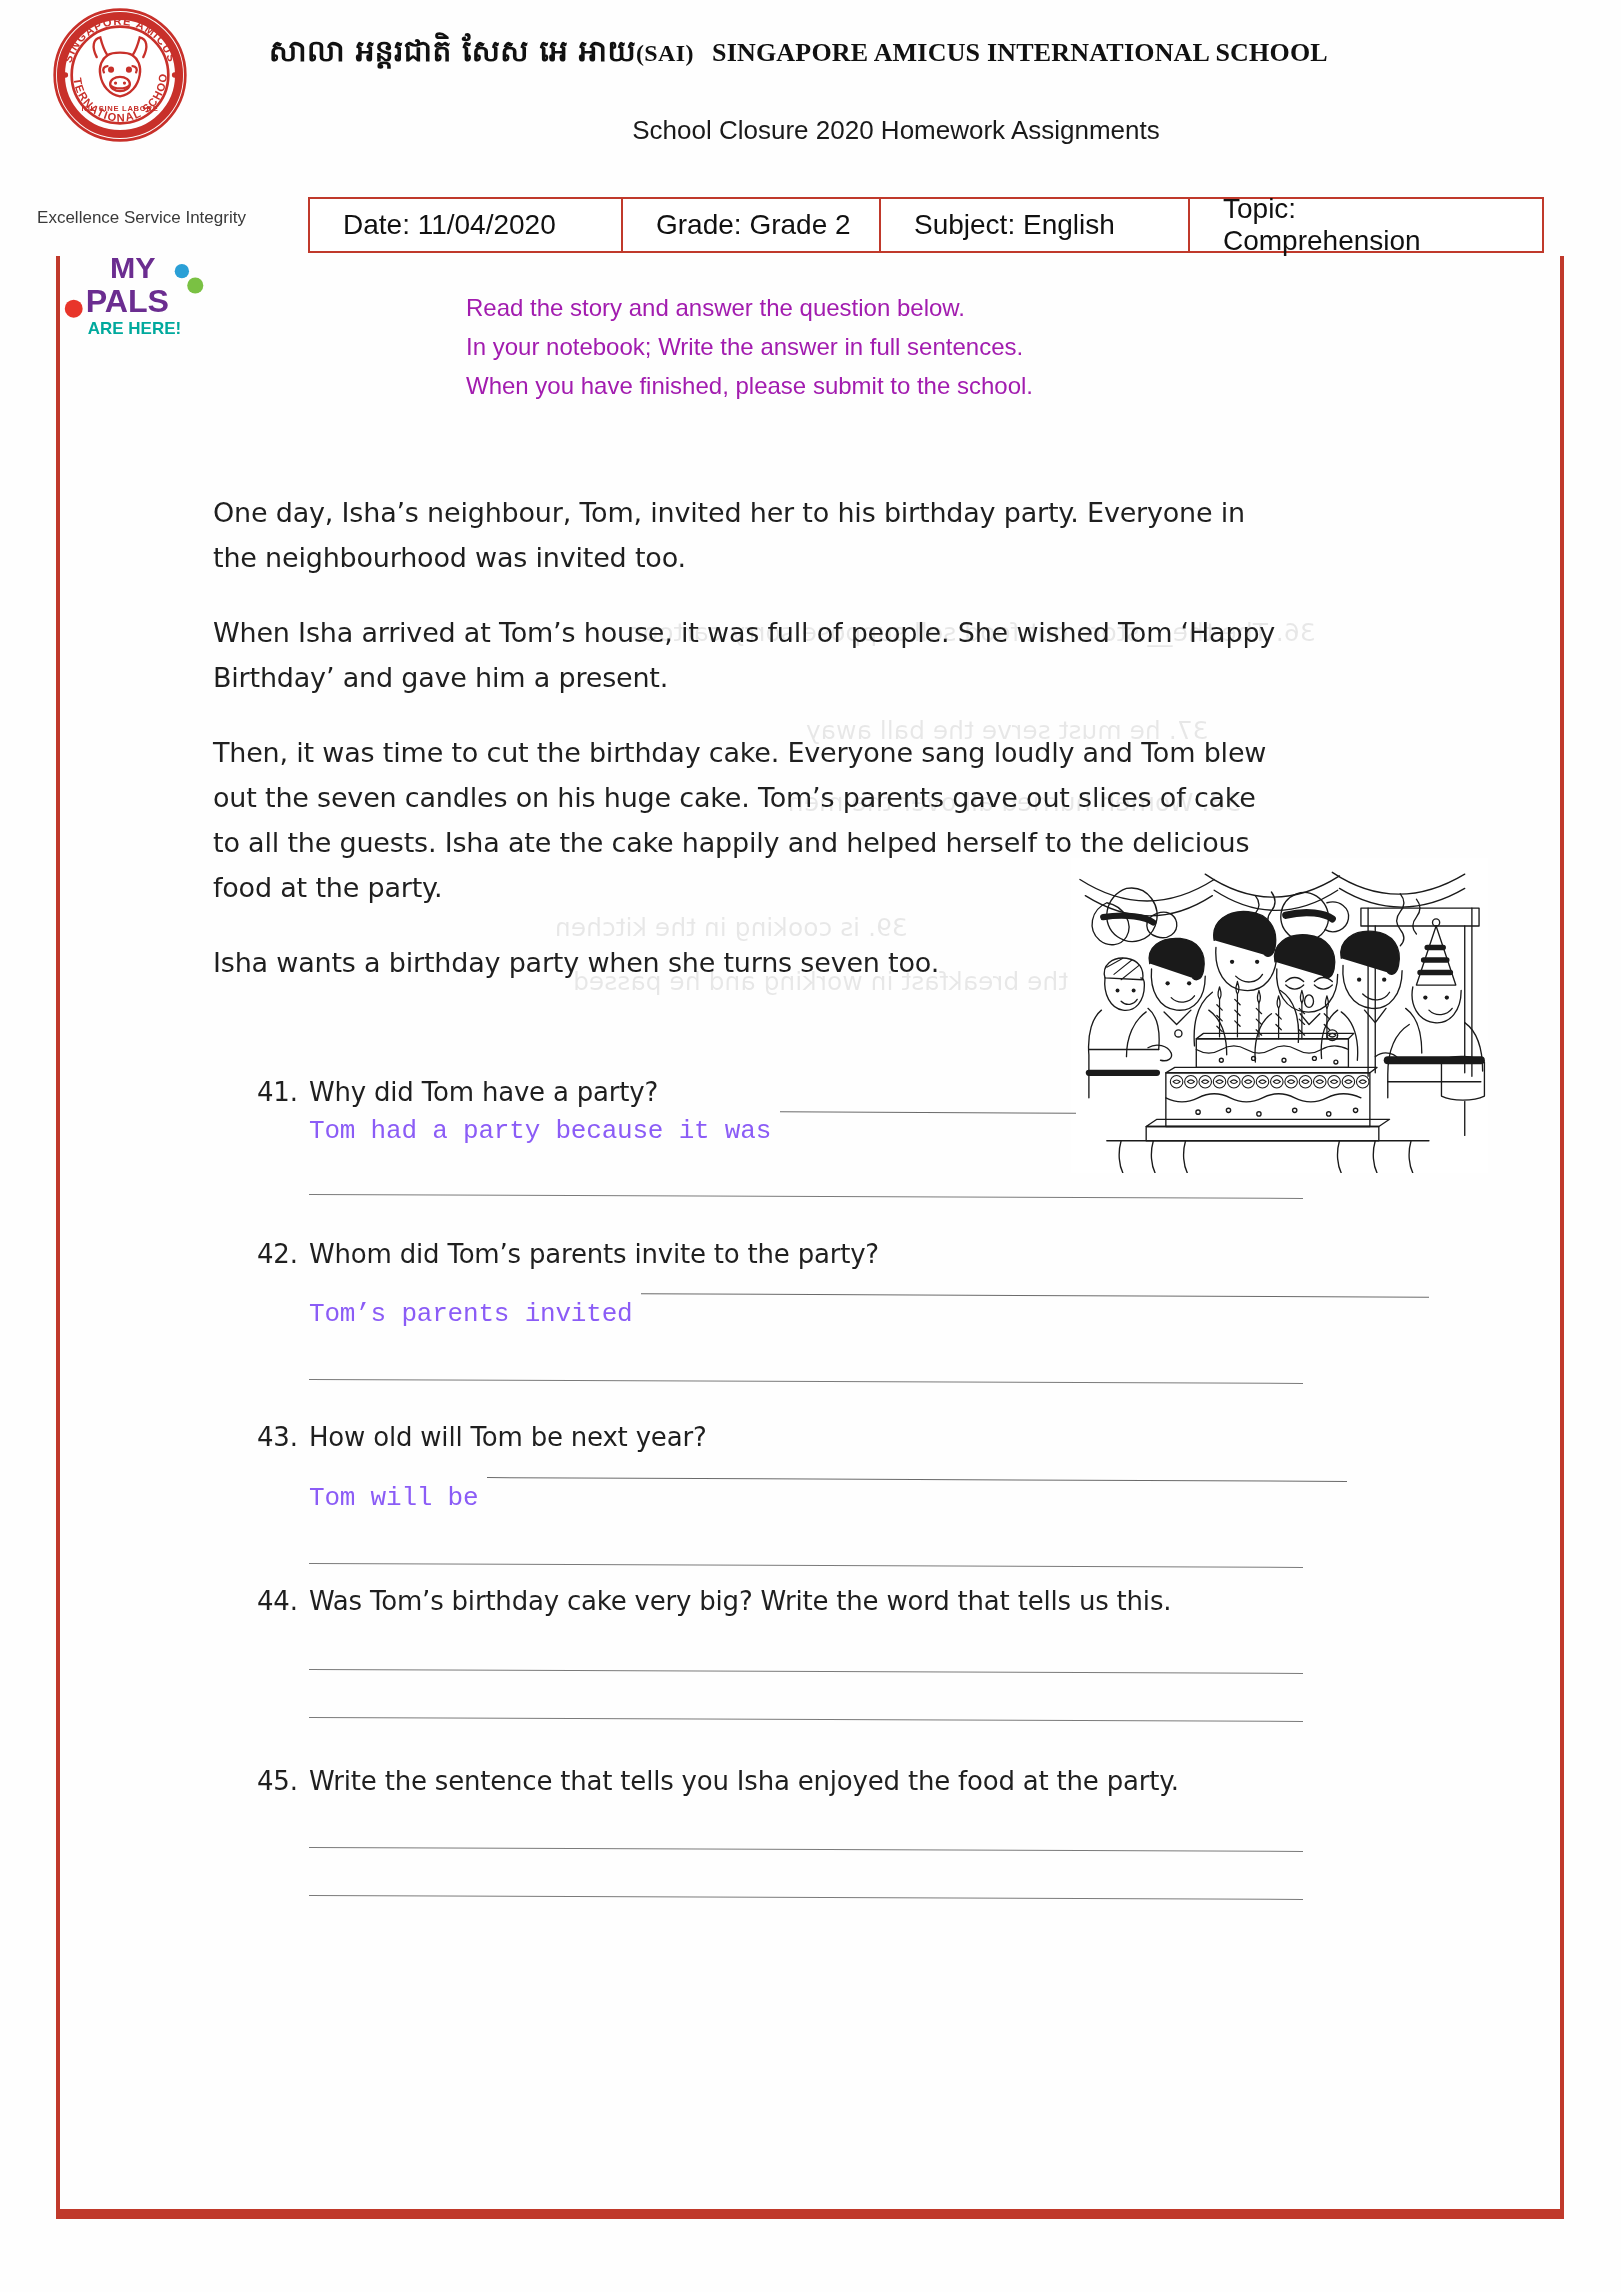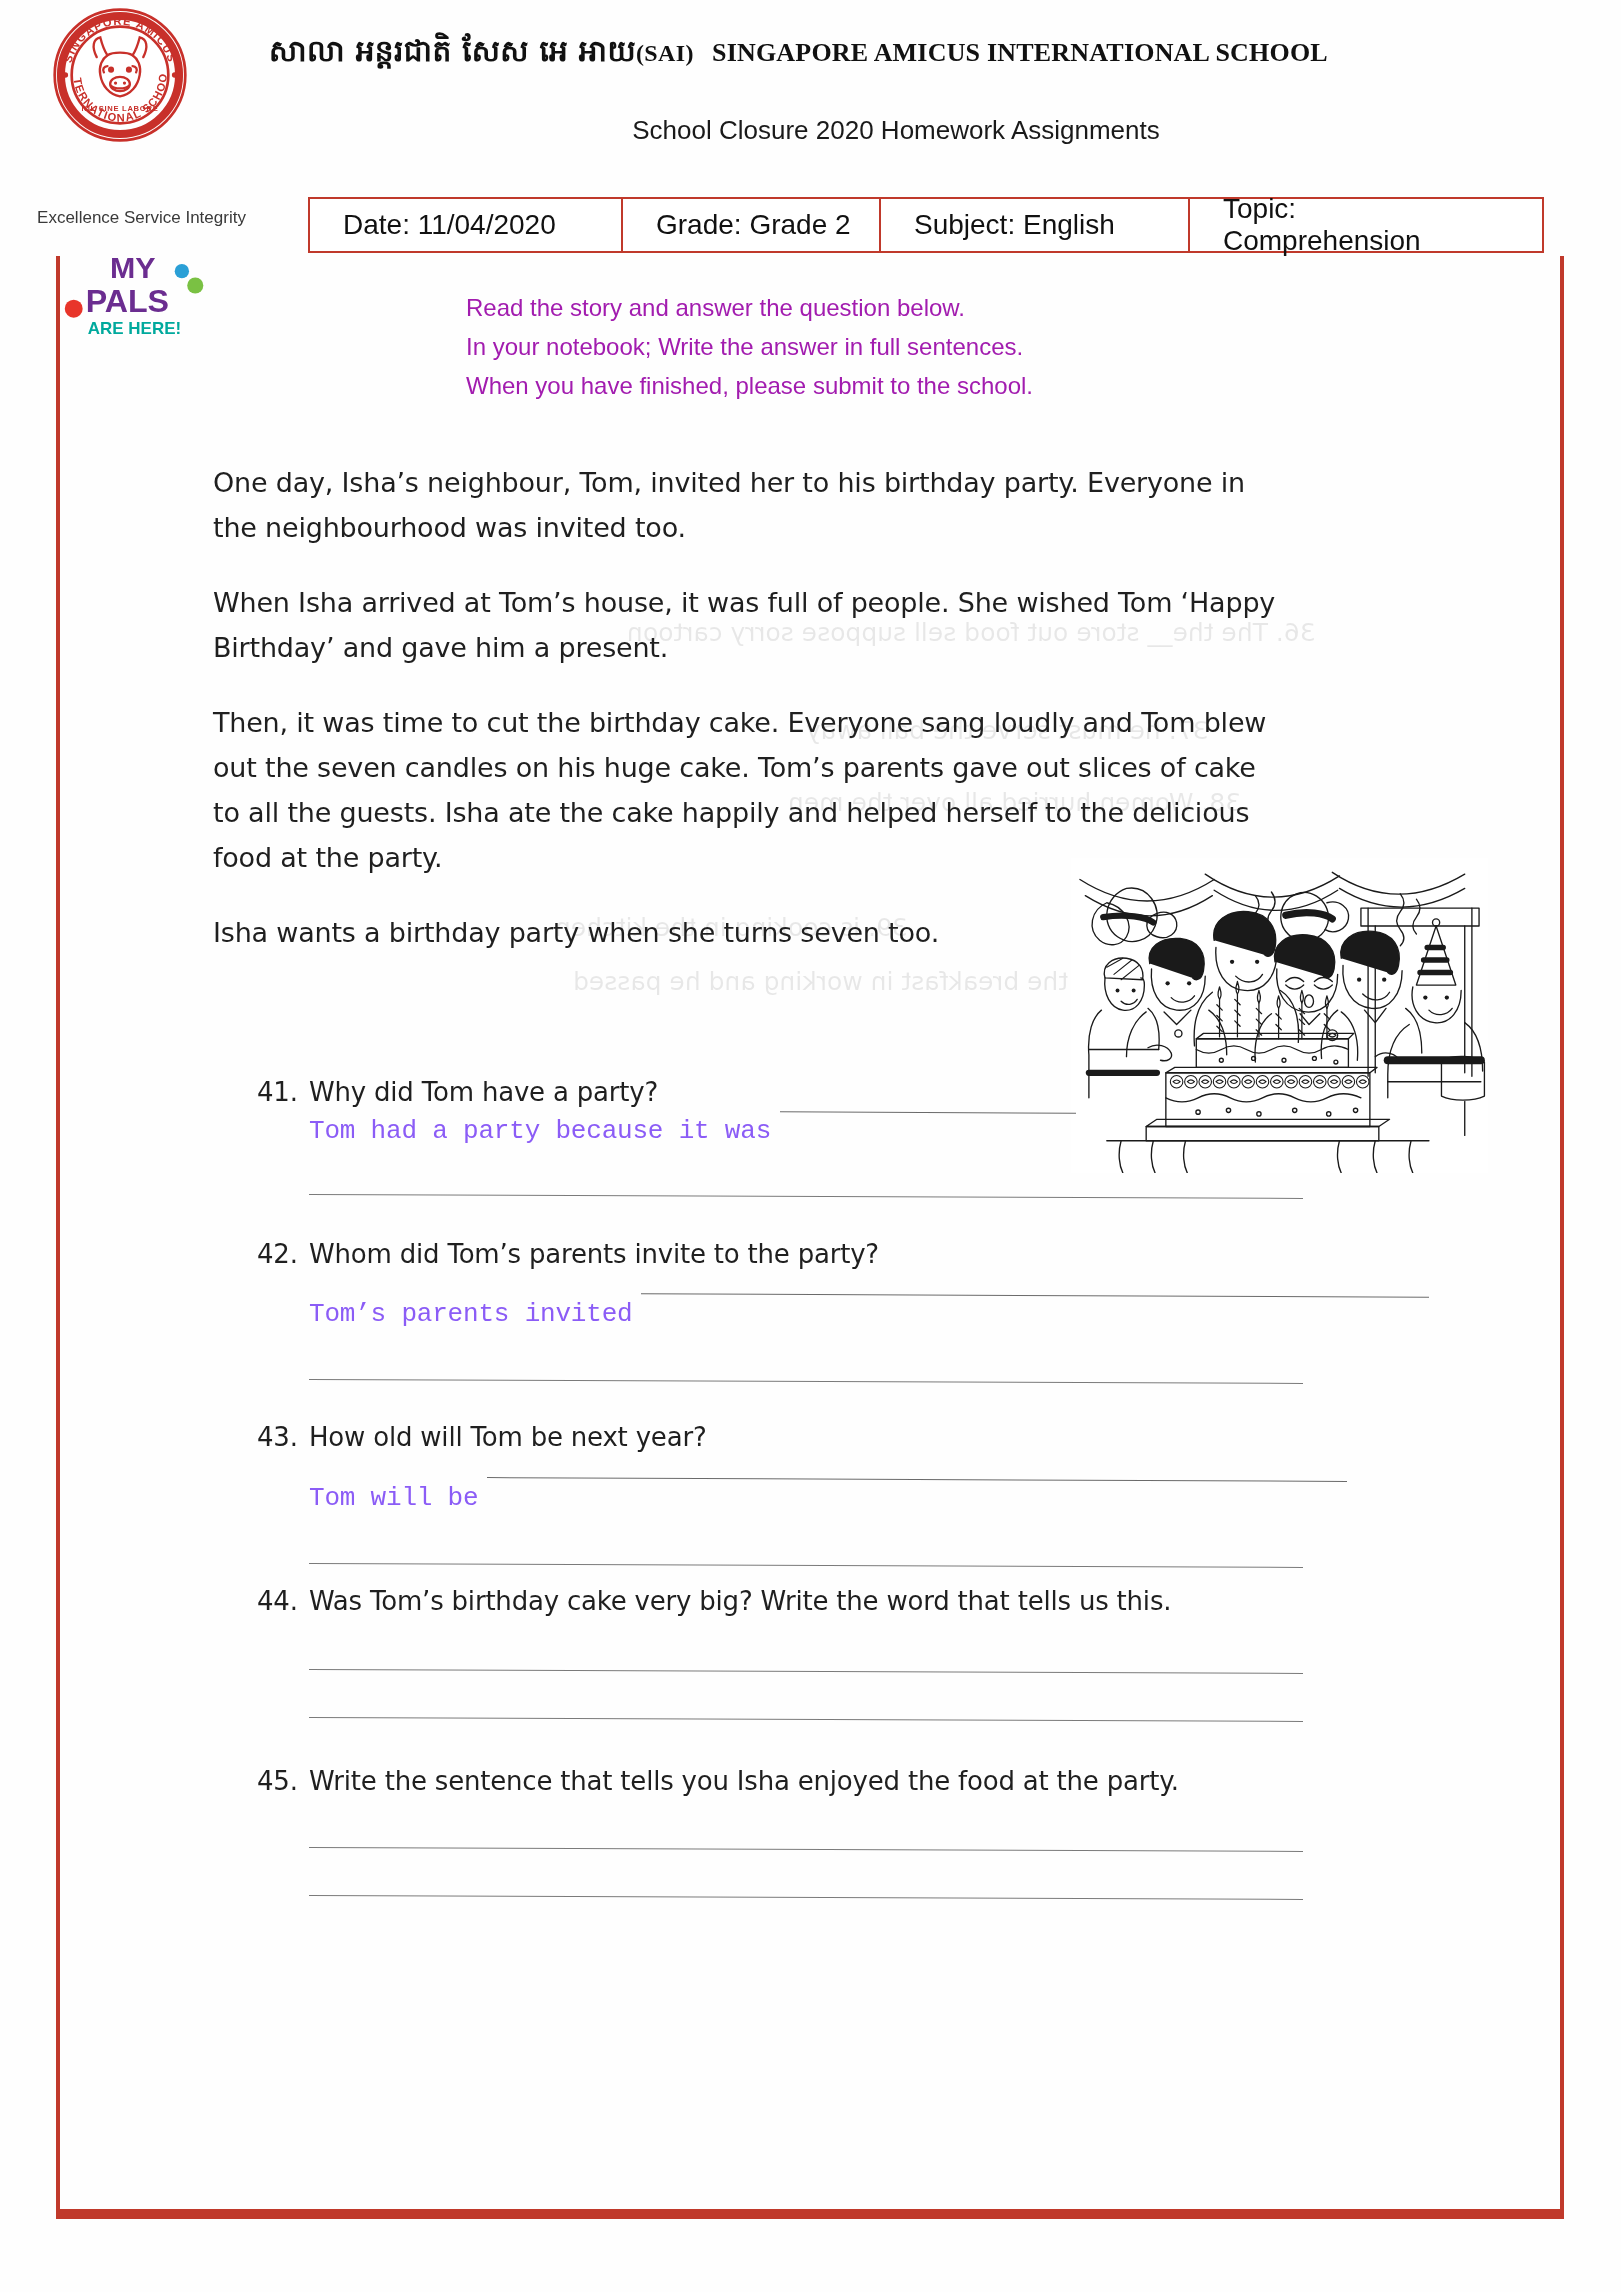--- a/index.html
+++ b/index.html
@@ -150,21 +150,21 @@
     top: 288px;
     font-size: 24px;
     line-height: 39px;
     color: #a21caf;
   }
 
   
   #story {
     position: absolute;
     left: 213px;
-    top: 460px;
+    top: 490px;
     width: 1066px;
     font-family: "DejaVu Sans", sans-serif;
     font-size: 27px;
     line-height: 45px;
     color: #1f1f1f;
     letter-spacing: -0.2px;
   }
   #story p {
     margin: 0 0 30px 0;
   }

